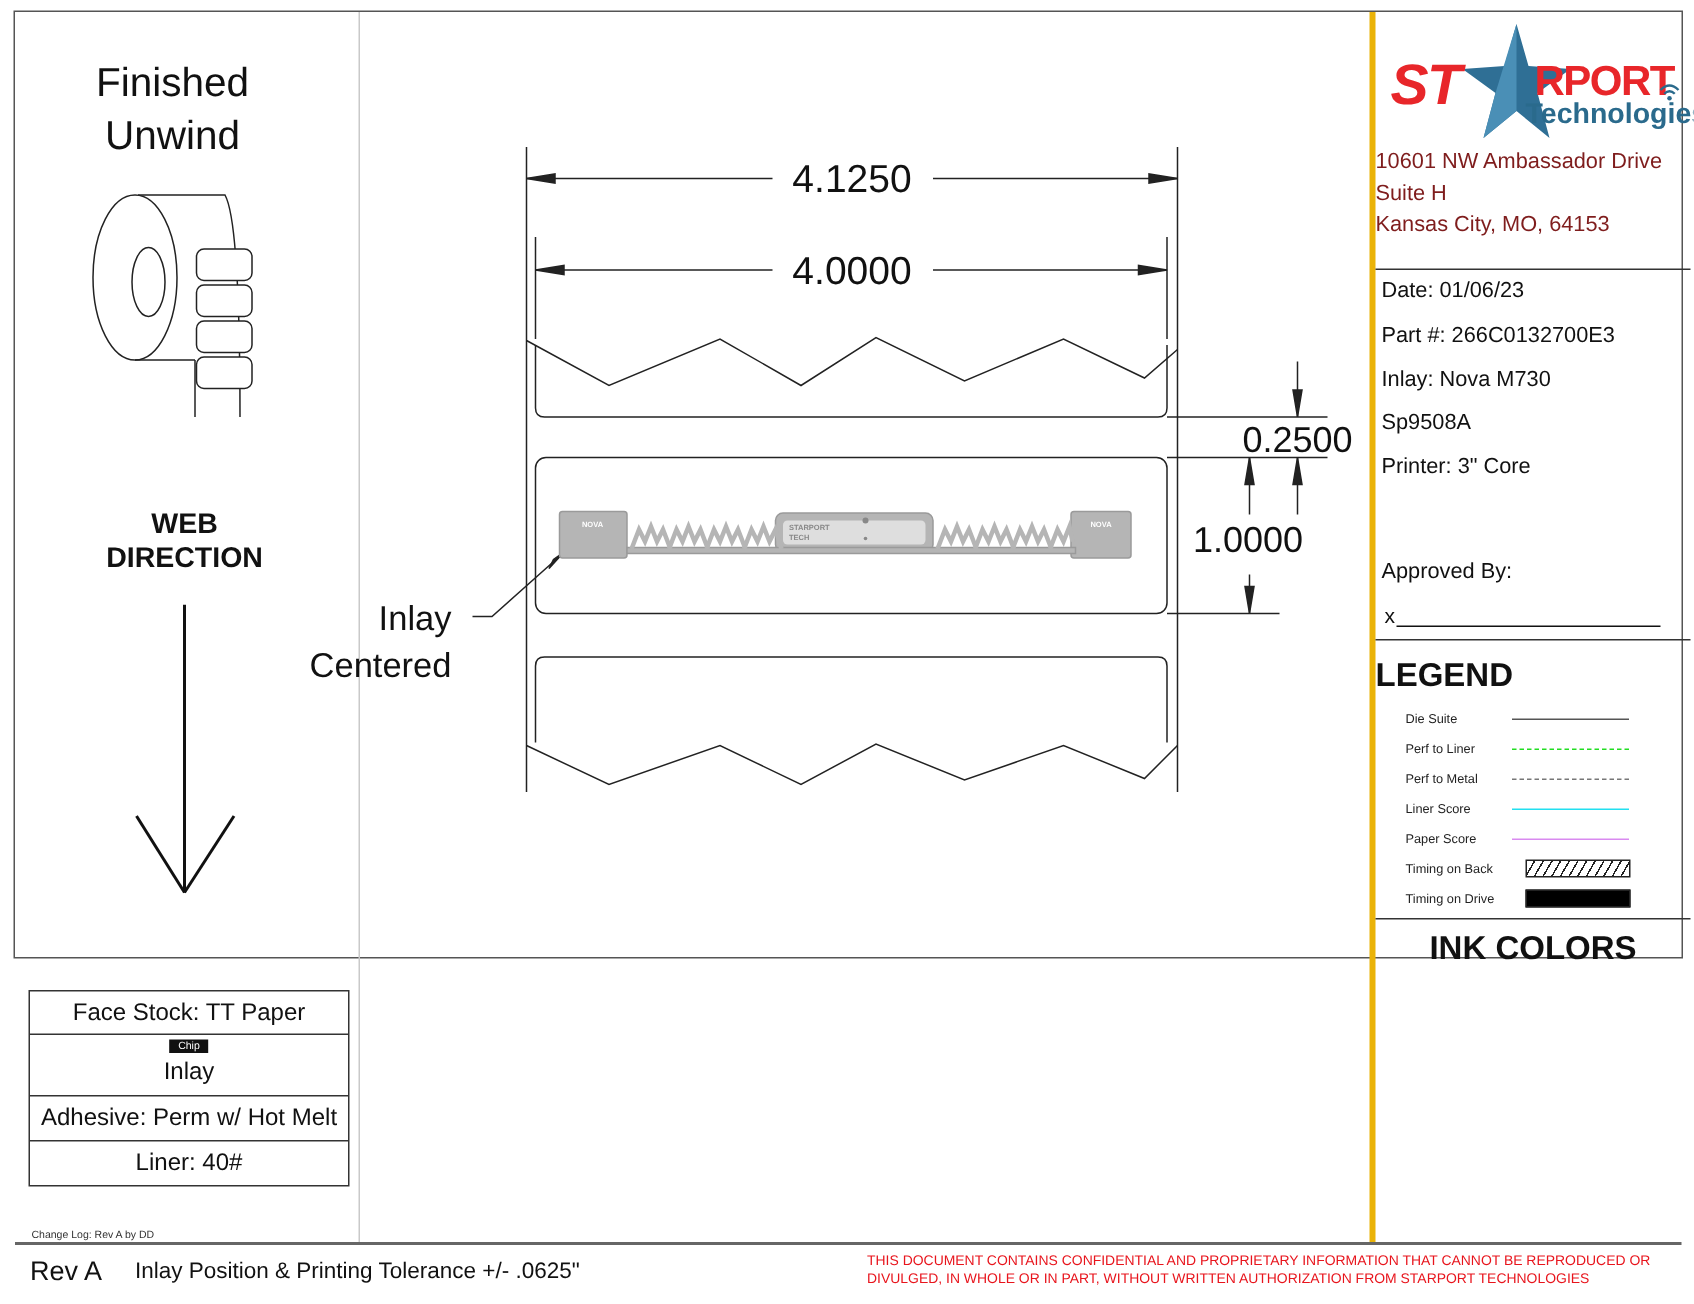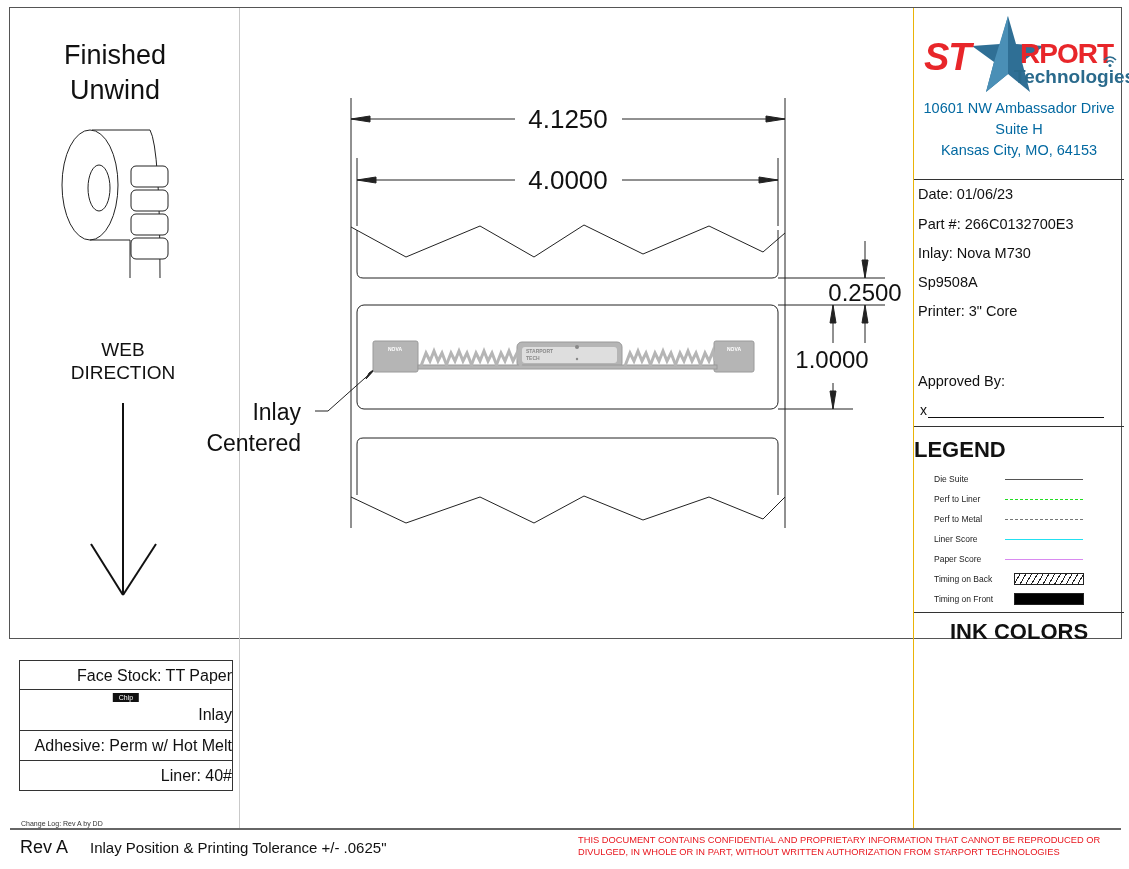--- a/index.html
+++ b/index.html
@@ -5,55 +5,55 @@
   * { box-sizing: border-box; margin: 0; padding: 0; }
   html, body { width: 1129px; height: 869px; background: #ffffff; overflow: hidden; }
   body { font-family: "Liberation Sans", sans-serif; color: #111; position: relative; }
 
   .sheet { position: absolute; left: 9px; top: 7px; width: 1113px; height: 632px; border: 1px solid #555; }
 
   
   .left-col { position: absolute; left: 0; top: 0; width: 230px; height: 820px; border-right: 1px solid #c9c9c9; }
   .finished-title { position: absolute; left: 0; width: 210px; top: 30px; text-align: center; font-size: 27px; line-height: 35px; color: #111; }
   .roll-svg { position: absolute; left: 50px; top: 120px; }
-  .web-dir { position: absolute; left: 18px; width: 190px; top: 330px; text-align: center; font-size: 19px; line-height: 23px; color: #111; }
+  .web-dir { position: absolute; left: 18px; width: 190px; top: 330px; text-align: center; font-size: 19px; line-height: 23px; color: #111; font-weight: bold; }
   .web-arrow { position: absolute; left: 78px; top: 395px; }
 
   .spec-table { position: absolute; left: 9px; top: 652px; width: 214px; border: 1px solid #333; }
-  .spec-row { border-bottom: 1px solid #333; text-align: right; font-size: 16px; color: #111; position: relative; }
+  .spec-row { border-bottom: 1px solid #333; text-align: center; font-size: 16px; color: #111; position: relative; }
   .spec-row:last-child { border-bottom: none; }
   .spec-row.r1 { height: 29px; line-height: 29px; }
   .spec-row.r2 { height: 41px; padding-top: 14px; line-height: 22px; }
   .spec-row.r3 { height: 30px; line-height: 30px; }
   .spec-row.r4 { height: 29px; line-height: 29px; }
   .chip-badge { position: absolute; top: 3px; left: 50%; transform: translateX(-50%); background: #111; color: #fff; font-size: 7px; line-height: 9px; padding: 0 6px; }
 
   .change-log { position: absolute; left: 11px; top: 812px; font-size: 7px; color: #333; }
 
   
   .bottom-bar { position: absolute; left: 0; top: 820px; width: 1111px; height: 33px; border-top: 2px solid #666; }
   .rev { position: absolute; left: 10px; top: 7px; font-size: 18px; font-weight: normal; color: #111; }
   .tolerance { position: absolute; left: 80px; top: 9px; font-size: 15px; color: #111; }
   .not-scale { position: absolute; left: 392px; top: 4px; font-size: 27px; color: #111; margin-top: 48px; }
   .confidential { position: absolute; left: 568px; top: 5px; font-size: 9.3px; line-height: 11.5px; color: #e8141c; width: 545px; }
 
   
-  .right-col { position: absolute; left: 903px; top: 0; width: 210px; height: 820px; border-left: 1px solid #eab308; padding-left: 40px; }
+  .right-col { position: absolute; left: 903px; top: 0; width: 210px; height: 820px; border-left: 4px solid #eab308; padding-left: 40px; }
   .rp-section { position: absolute; left: 0; width: 210px; border-bottom: 1px solid #333; }
   .rp-logo { top: 0; height: 172px; }
   .rp-info { top: 172px; height: 247px; }
   .rp-legend { top: 419px; height: 186px; }
   .rp-ink { top: 605px; height: 215px; border-bottom: none; }
 
   .logo-wrap { position: absolute; left: 8px; top: 6px; width: 196px; height: 80px; }
   .logo-st { position: absolute; left: 2px; top: 22px; font-size: 38px; font-weight: bold; font-style: italic; color: #e8262a; letter-spacing: -1px; }
   .logo-rport { position: absolute; left: 98px; top: 24px; font-size: 28px; font-weight: bold; color: #e8262a; letter-spacing: -1px; }
   .logo-tech { position: absolute; left: 92px; top: 52px; font-size: 19px; font-weight: bold; color: #2a6a8c; }
   .logo-star { position: absolute; left: 50px; top: 0px; }
-  .address { position: absolute; left: 0; width: 210px; top: 90px; text-align: center; font-size: 14.5px; line-height: 21px; color: #0369a1; }
+  .address { position: absolute; left: 0; width: 210px; top: 90px; text-align: left; font-size: 14.5px; line-height: 21px; color: #7f1d1d; }
 
   .info-line { position: absolute; left: 4px; font-size: 14.5px; color: #111; }
   .approved-line { position: absolute; left: 6px; top: 222px; width: 186px; font-size: 14px; color: #111; }
   .approved-line .sig { display: inline-block; width: 176px; border-bottom: 1px solid #111; height: 12px; vertical-align: bottom; margin-left: 1px; }
 
   .legend-title { position: absolute; left: 0; width: 210px; top: 10px; text-align: left; font-size: 22px; font-weight: bold; color: #111; }
   .legend-item { position: absolute; left: 20px; font-size: 8.5px; color: #222; height: 12px; line-height: 12px; width: 180px; }
   .legend-item .lbl { position: absolute; left: 0; top: 0; }
   .legend-item .line { position: absolute; left: 71px; top: 6px; width: 78px; height: 0; }
   .legend-item .box { position: absolute; left: 80px; top: 0; width: 70px; height: 12px; border: 1px solid #222; }
@@ -256,21 +256,21 @@
       </div>
       <div class="legend-item" style="top:126px">
         <span class="lbl">Paper Score</span>
         <span class="line" style="border-top:1.5px solid #d98af0"></span>
       </div>
       <div class="legend-item" style="top:146px">
         <span class="lbl">Timing on Back</span>
         <span class="box" style="background: repeating-linear-gradient(-60deg, #fff 0 4px, #222 4px 5px);"></span>
       </div>
       <div class="legend-item" style="top:166px">
-        <span class="lbl">Timing on Front</span>
+        <span class="lbl">Timing on Drive</span>
         <span class="box" style="background:#000"></span>
       </div>
     </div>
 
     <div class="rp-section rp-ink">
       <div class="ink-title">INK COLORS</div>
     </div>
   </div>
 
   <div class="bottom-bar">

